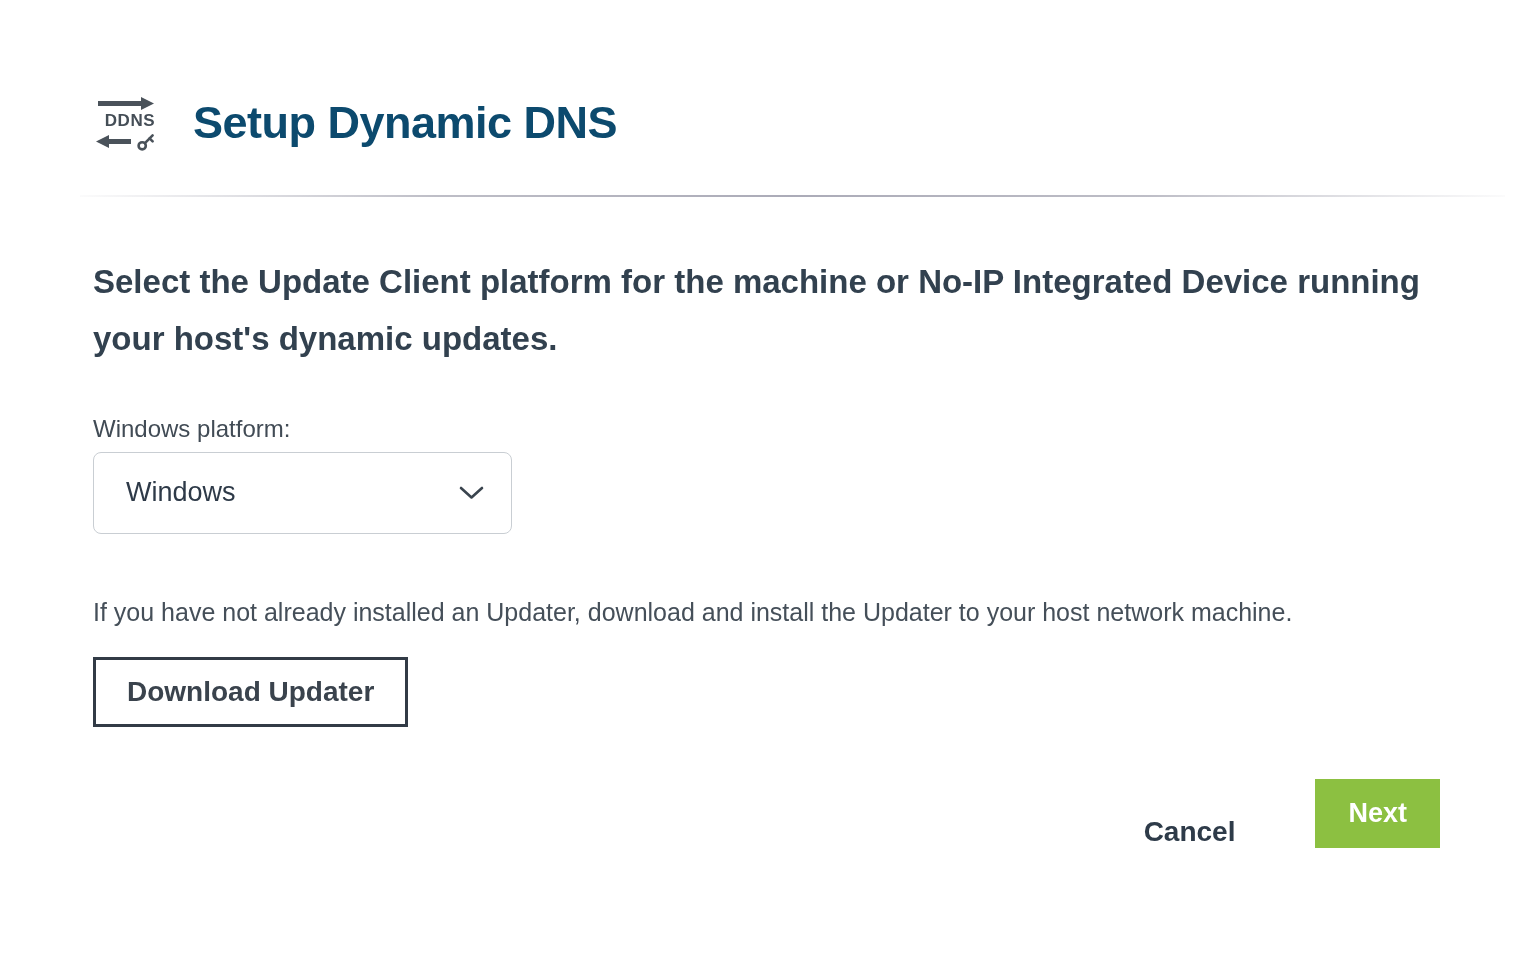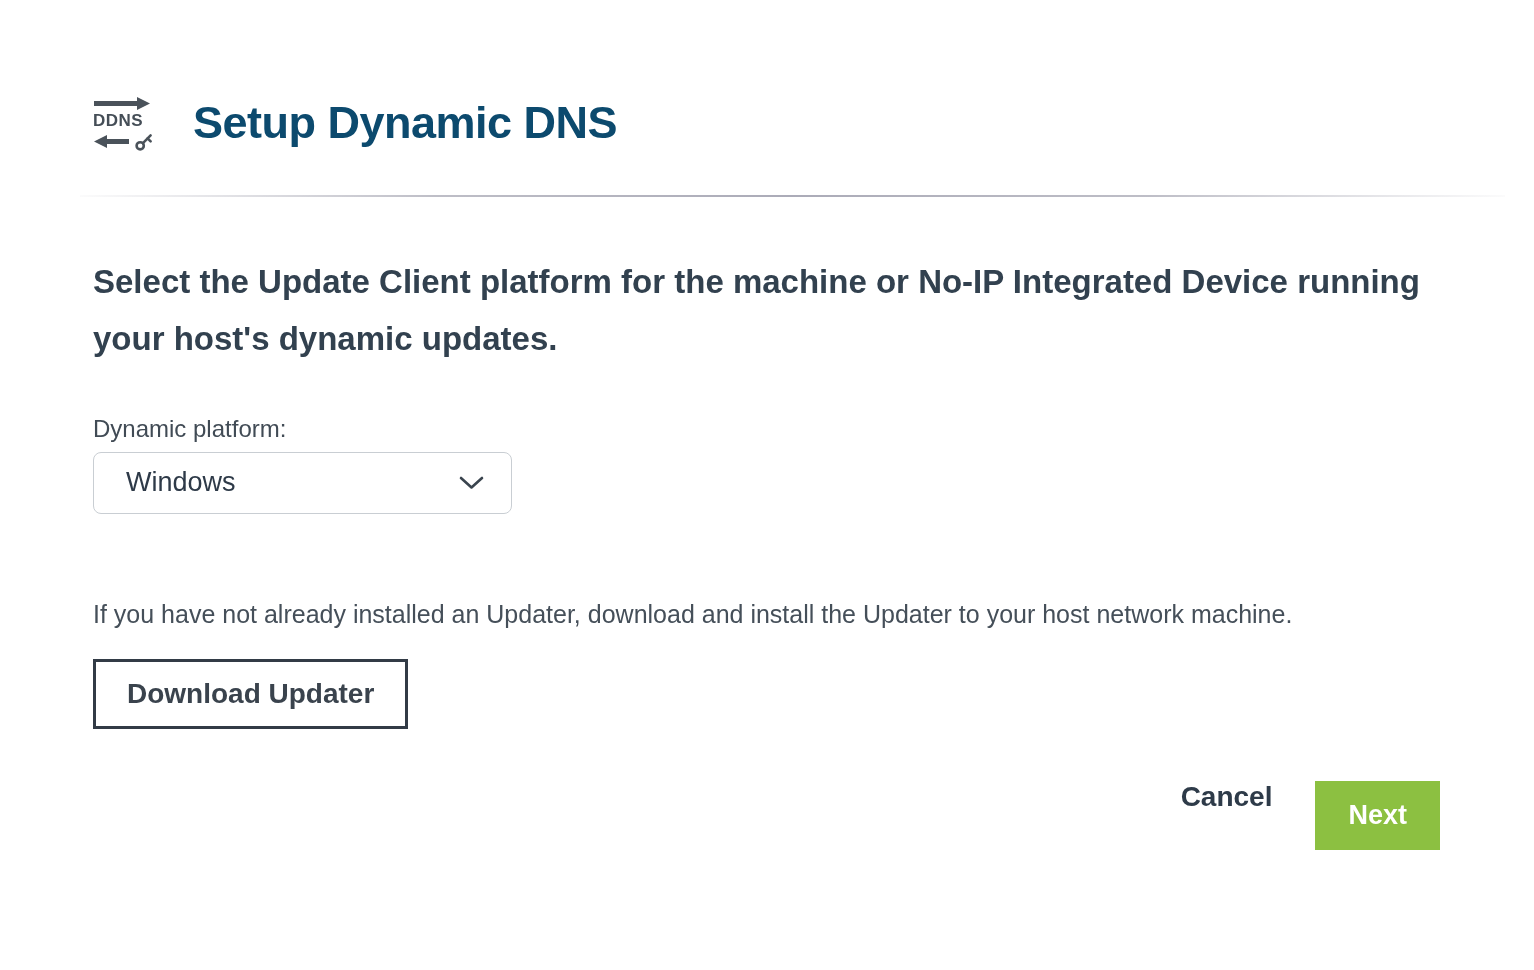--- a/index.html
+++ b/index.html
@@ -18,21 +18,21 @@
   
   .header {
     display: flex;
     align-items: center;
     gap: 38px;
   }
   .ddns-icon {
     width: 62px;
     display: flex;
     flex-direction: column;
-    align-items: flex-start;
+    align-items: flex-end;
     color: #4a525a;
     flex-shrink: 0;
   }
   .ddns-icon .arrow-top { display: block; margin-bottom: 1px; }
   .ddns-icon .icon-label {
     font-size: 17px;
     font-weight: 700;
     letter-spacing: 0.5px;
     color: #454e57;
     line-height: 1.1;
@@ -78,39 +78,39 @@
   
   .platform-label {
     display: block;
     margin-top: 48px;
     font-size: 24px;
     color: #414b55;
   }
   .select-box {
     margin-top: 9px;
     width: 419px;
-    height: 62px;
+    height: 82px;
     border: 1px solid #c9ced3;
     border-radius: 8px;
     background: #ffffff;
     display: flex;
     align-items: center;
     justify-content: space-between;
     padding: 0 27px 0 32px;
     cursor: pointer;
     gap: 12px;
   }
   .select-box .select-value {
     font-size: 27px;
     color: #2e3a48;
   }
 
   
   .download-text {
-    margin-top: 80px;
+    margin-top: 58px;
     font-size: 25px;
     line-height: 40px;
     color: #454f59;
     max-width: 1330px;
   }
 
   
   .download-btn {
     margin-top: 25px;
     height: 70px;
@@ -123,22 +123,22 @@
     font-weight: 700;
     color: #3a434d;
     cursor: pointer;
   }
 
   
   .footer-actions {
     margin-top: 52px;
     display: flex;
     justify-content: flex-end;
-    align-items: flex-start;
-    gap: 43px;
+    align-items: flex-end;
+    gap: 80px;
   }
   .cancel-btn {
     background: none;
     border: none;
     font-family: "Liberation Sans", sans-serif;
     font-size: 28px;
     font-weight: 700;
     color: #2e3b49;
     cursor: pointer;
   }
@@ -179,21 +179,21 @@
         </svg>
       </div>
     </div>
     <h1 class="page-title">Setup Dynamic DNS</h1>
   </div>
 
   <div class="divider"></div>
 
   <p class="instruction">Select the Update Client platform for the machine or No-IP Integrated Device running your host's dynamic updates.</p>
 
-  <label class="platform-label">Dynamic platform:</label>
+  <label class="platform-label">Windows platform:</label>
 
   <div class="select-box">
     <span class="select-value">Windows</span>
     <svg width="25" height="14" viewBox="0 0 25 14">
       <polyline points="2,2 12.5,11.5 23,2" fill="none" stroke="#3a444e" stroke-width="2.6" stroke-linecap="round" stroke-linejoin="round"></polyline>
     </svg>
   </div>
 
   <p class="download-text">If you have not already installed an Updater, download and install the Updater to your host network machine.</p>
 

